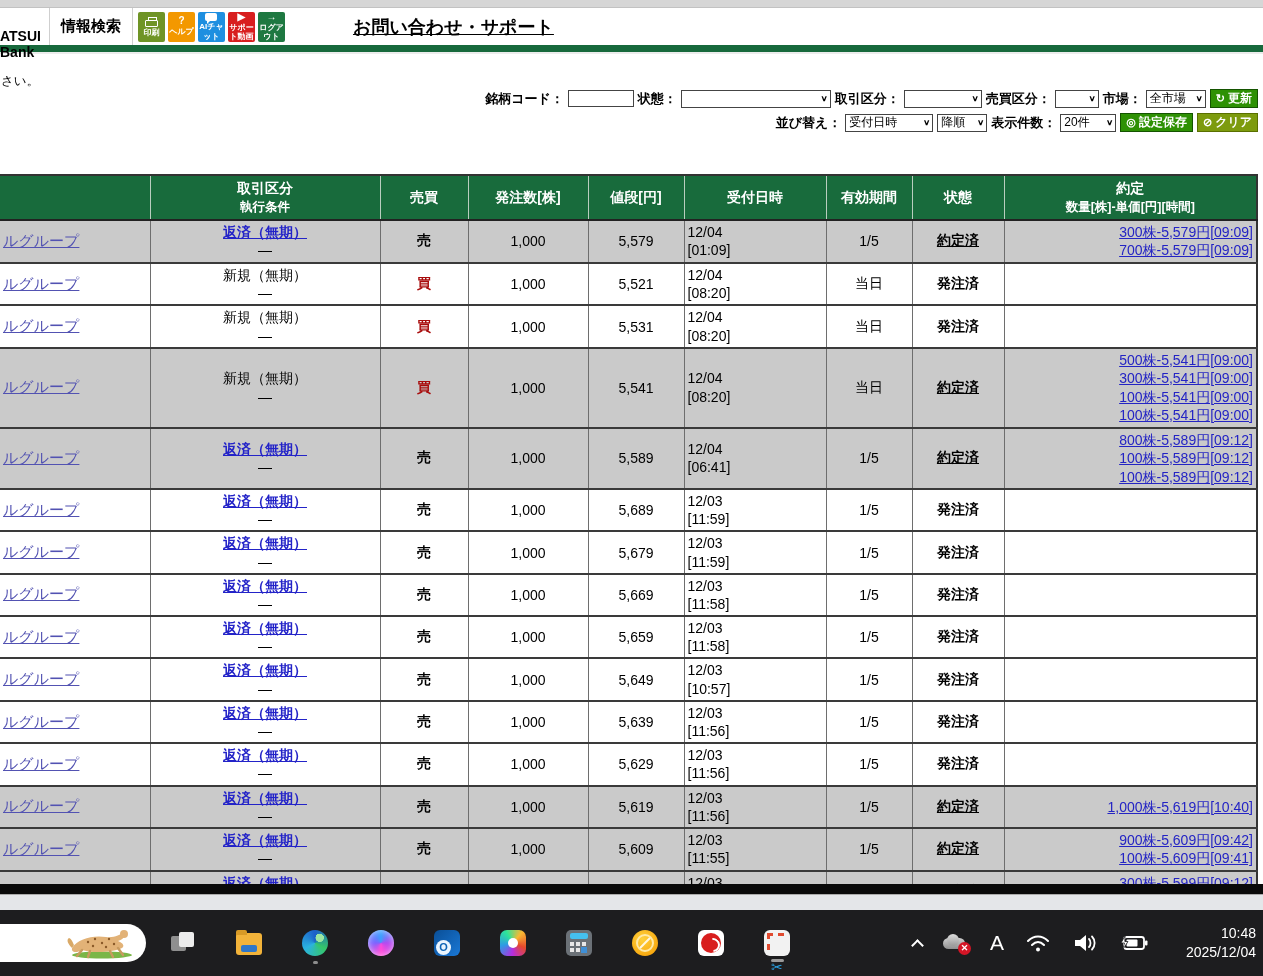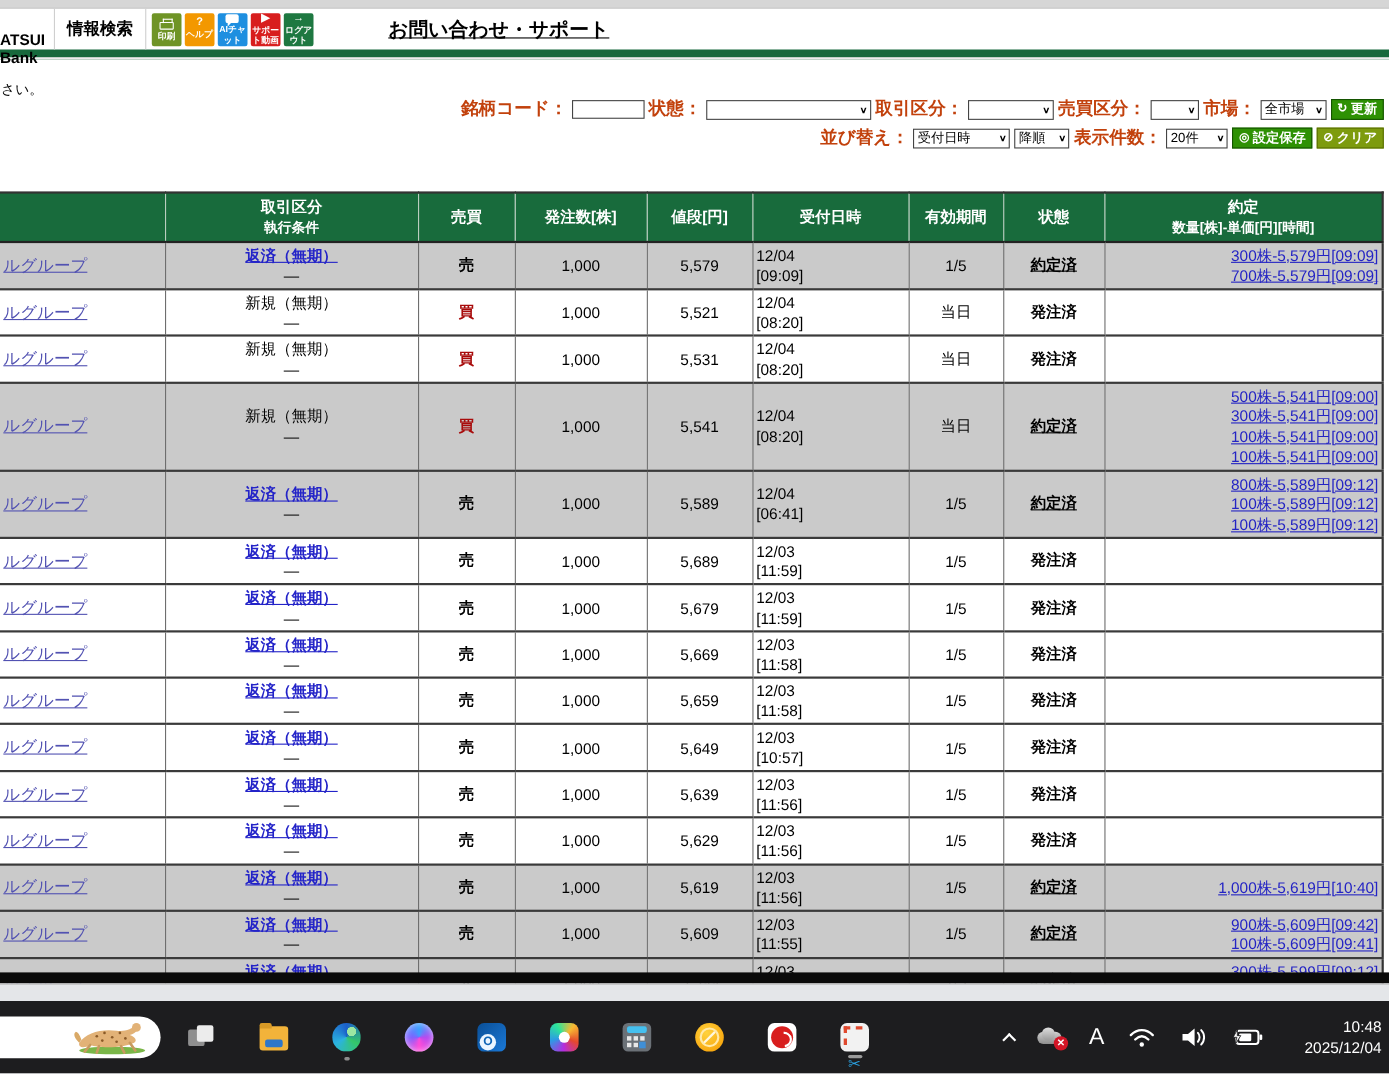--- a/index.html
+++ b/index.html
@@ -27,21 +27,21 @@
   .support-link { margin-left:68px; align-self:center; font-weight:bold; font-size:18px; color:#000; text-decoration:underline; cursor:pointer; }
 
   .green-bar { height:9px; background:#17693c; border-bottom:2px solid #ececec; }
 
   
   .trunc-message { font-size:12.5px; color:#000; margin:19px 0 0 1px; }
 
   
   .filters { position:absolute; top:89px; right:5px; }
   .filter-row { display:flex; justify-content:flex-end; align-items:center; gap:4px; margin-bottom:5px; }
-  .f-label { font-size:16px; font-weight:bold; color:#c2410c; white-space:nowrap; }
+  .f-label { font-size:13px; font-weight:bold; color:#000000; white-space:nowrap; }
   .f-input { width:66px; height:17px; border:1px solid #444; background:#fff; font-size:12px; padding:0 2px; }
   .f-select { height:18px; border:1px solid #444; background:#fff; display:flex; align-items:center;
               justify-content:space-between; font-size:12px; padding:0 1px 0 3px; cursor:pointer; }
   .sel-arrow { font-weight:bold; font-size:10px; transform:scaleY(.8); padding:0 1px; }
   .w150{width:150px} .w78{width:78px} .w44{width:44px} .w64{width:60px} .w88{width:88px} .w50{width:50px} .w62{width:56px}
   .f-btn { height:19px; display:flex; align-items:center; gap:3px; padding:0 5px; color:#fff;
            font-size:12px; font-weight:bold; border:1px solid #145400; cursor:pointer; white-space:nowrap; }
   .f-btn-green { background:#2e9104; }
   .f-btn-olive { background:#7d9b0e; border-color:#5a7000; }
   .f-bicon { font-size:11px; line-height:1; }
@@ -272,21 +272,21 @@
     </thead>
   <tbody id="orders-body">
       <tr class="done" style="height: 40px;">
         <td class="c-name"><a class="stock-link">ルグループ</a></td>
         <td class="c-kubun"><a class="kubun-link">返済（無期）</a><div class="cond">―</div></td>
         <td class="c-side"><span>売</span></td>
         <td class="c-qty">1,000</td>
         <td class="c-price">5,579</td>
         <td class="c-date">
           <div>12/04</div>
-          <div>[09:09]</div>
+          <div>[01:09]</div>
         </td>
         <td class="c-period">1/5</td>
         <td class="c-status"><a class="st-done">約定済</a></td>
         <td class="c-fills">
           <div><a class="fill-link">300株-5,579円[09:09]</a></div>
           <div><a class="fill-link">700株-5,579円[09:09]</a></div>
         </td>
       </tr>
       <tr style="height: 40px;">
         <td class="c-name"><a class="stock-link">ルグループ</a></td>

